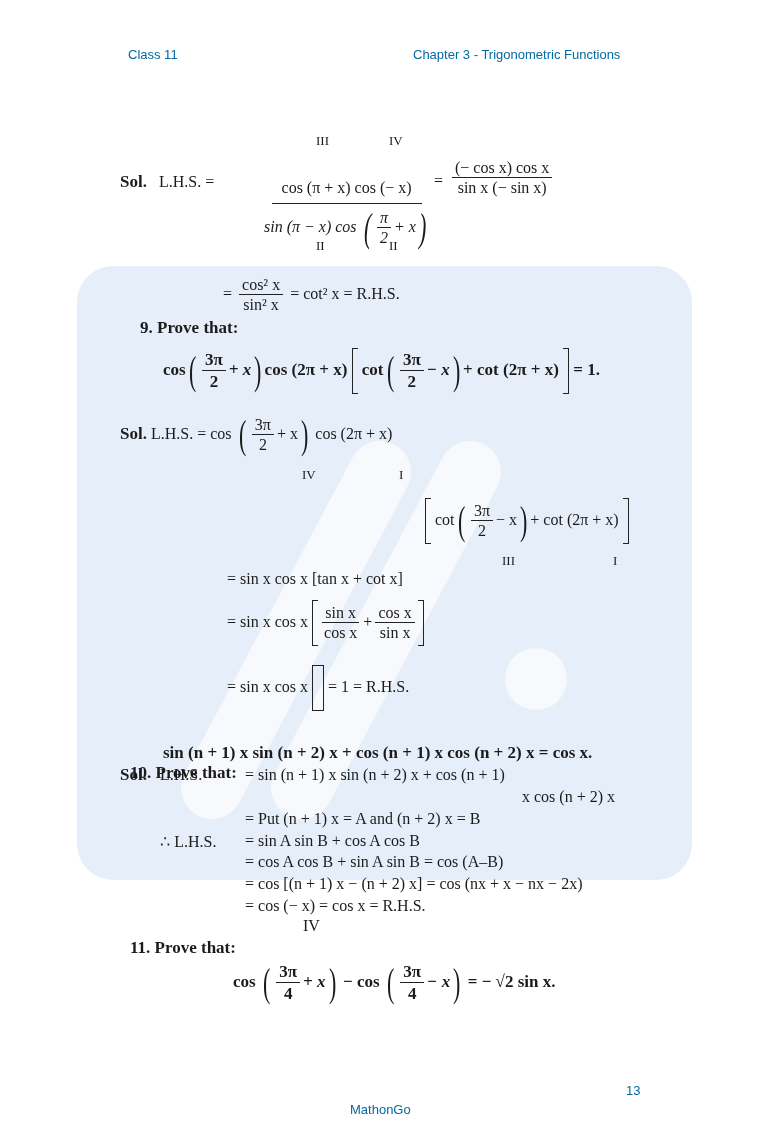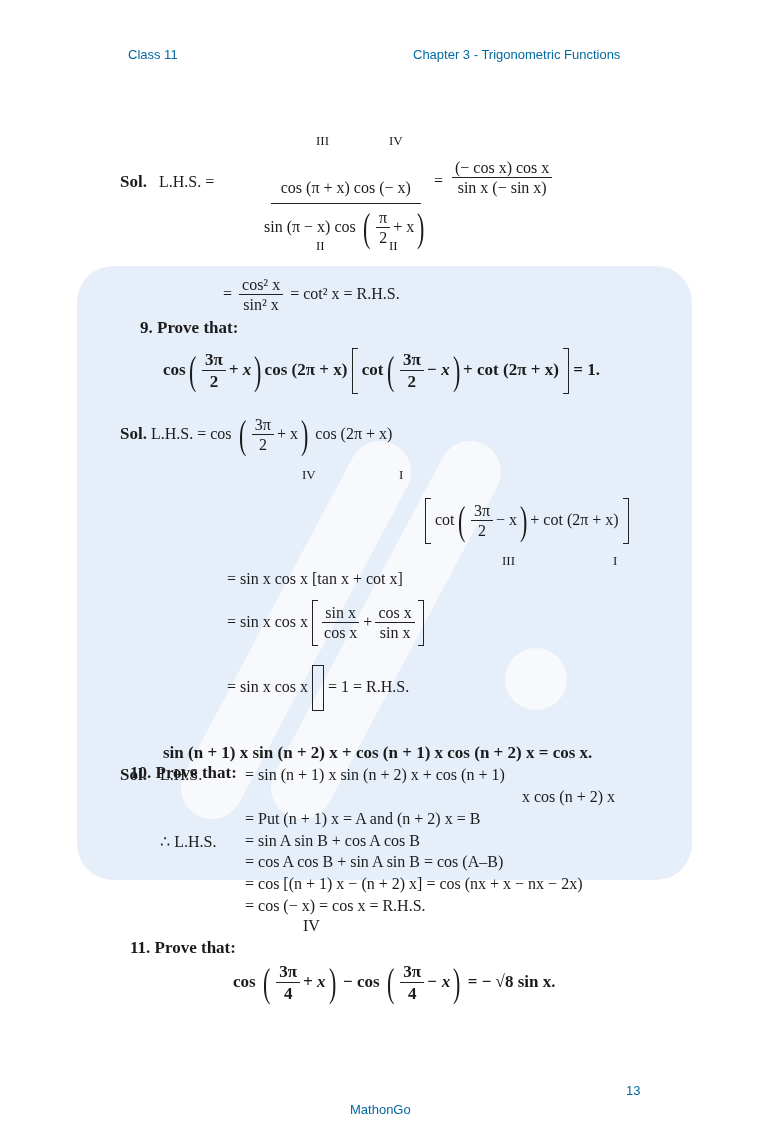--- a/index.html
+++ b/index.html
@@ -34,21 +34,21 @@
 <div class="roman" style="left:316px;top:133px;">III</div>
 <div class="roman" style="left:389px;top:133px;">IV</div>
 
 <div class="ab" style="left:120px;top:172px;">
   <span class="b" style="font-size:17px;">Sol.</span>
   &nbsp;&nbsp;<span>L.H.S. =</span>
 </div>
 <div class="ab" style="left:245px;top:160px;">
   <span class="frac" style="margin:16px;">
     <span class="n" style="padding:2px 10px 6px;">cos (π + x) cos (− x)</span>
-    <span class="d" style="padding-top:4px;">
+    <span class="d" style="padding-top:4px;font-style:italic;">
       <span>sin (π − x) cos</span>
       <span class="big">(</span><span class="frac">
           <span class="n">π</span>
           <span class="d">2</span>
         </span><span>+ x</span><span class="big">)</span>
     </span>
   </span>
 </div>
 <div class="ab" style="left:434px;top:172px;">=</div>
 <div class="ab" style="left:452px;top:158px;">
@@ -131,17 +131,17 @@
 <div class="ab" style="left:303px;top:917px;">IV</div>
 
 <div class="ab b" style="left:130px;top:938px;font-size:17px;">11. Prove that:</div>
 <div class="ab b" style="left:233px;top:962px;font-size:17px;">
   <span>cos</span>&nbsp;<span class="big">(</span><span class="frac">
       <span class="n">3π</span>
       <span class="d">4</span>
     </span><i>+ x</i><span class="big">)</span>&nbsp;<span>− cos</span>&nbsp;<span class="big">(</span><span class="frac">
       <span class="n">3π</span>
       <span class="d">4</span>
-    </span><i>− x</i><span class="big">)</span>&nbsp;<span>= − √8  sin x.</span>
+    </span><i>− x</i><span class="big">)</span>&nbsp;<span>= − √2  sin x.</span>
 </div>
 
 <div class="ftr" style="left:350px;top:1102px;">MathonGo</div>
 <div class="ftr" style="left:626px;top:1083px;">13</div>
 
 </body></html>

